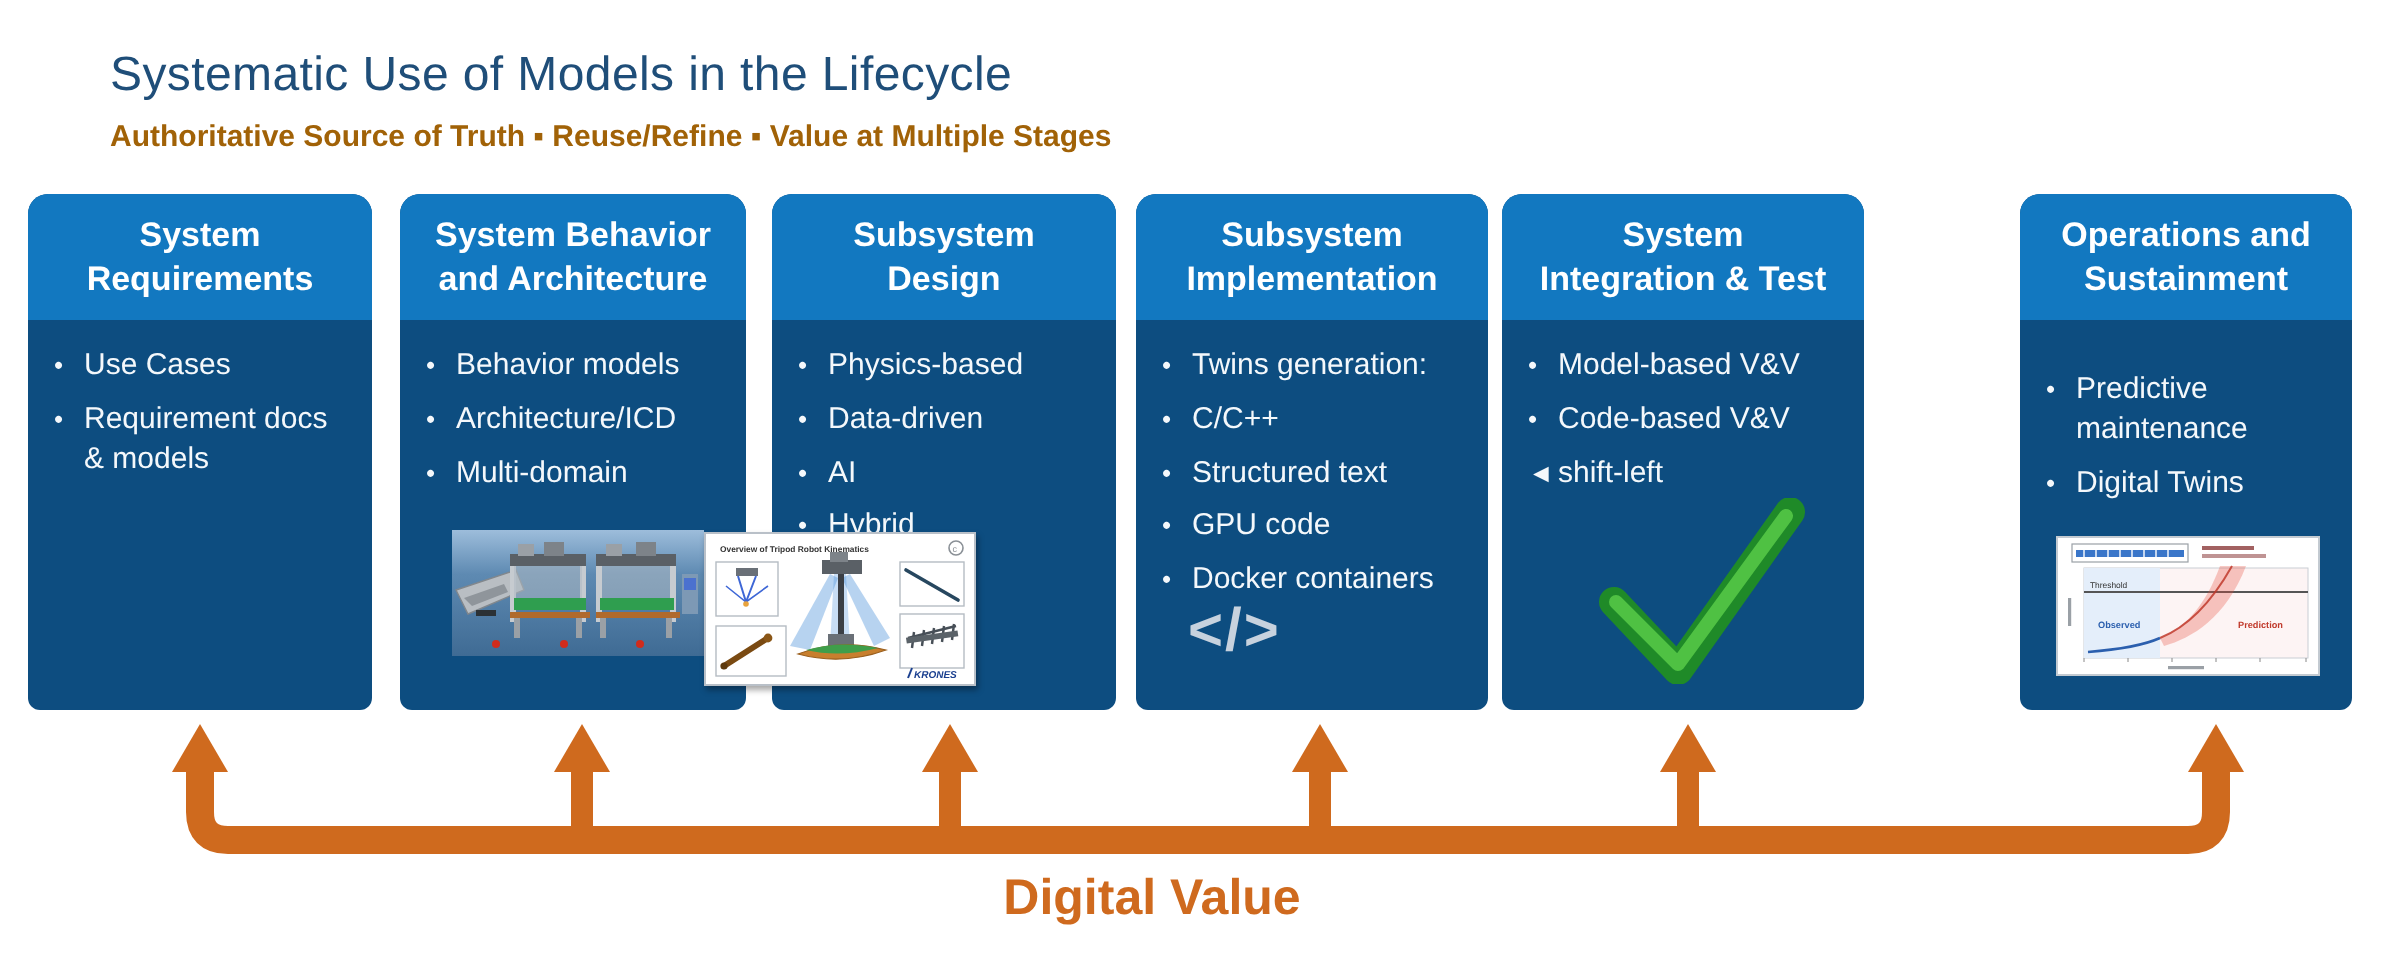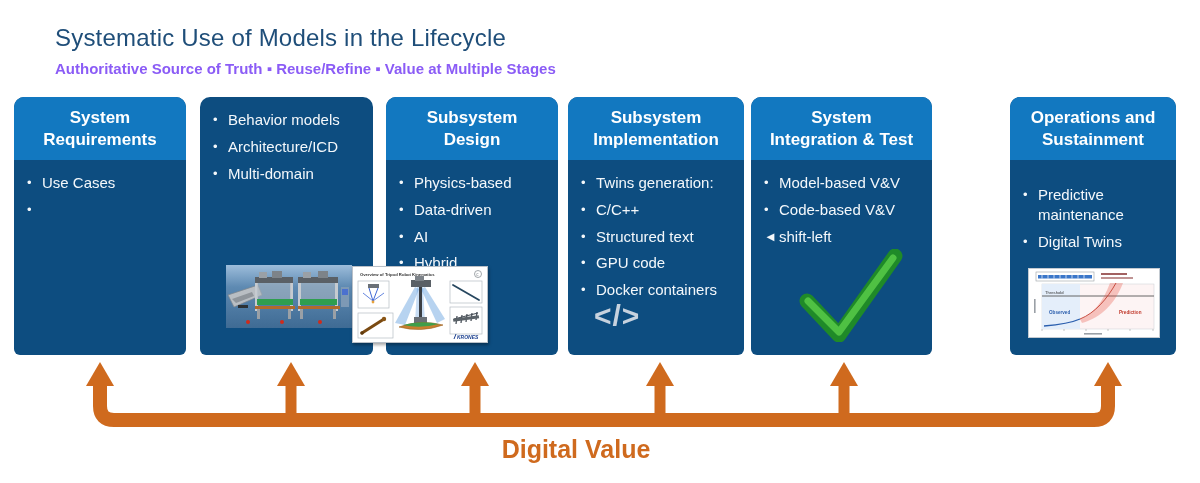--- a/index.html
+++ b/index.html
@@ -6,21 +6,21 @@
   #slide{
     position:relative;width:1200px;height:483px;background:#ffffff;overflow:hidden;
     font-family:"Liberation Sans","DejaVu Sans",sans-serif;
   }
   
   #slide-title{
     position:absolute;left:55px;top:24px;font-size:24px;font-weight:normal;color:#1F4E79;
     letter-spacing:.2px;
   }
   #slide-subtitle{
-    position:absolute;left:55px;top:60px;font-size:15px;font-weight:bold;color:#8b5cf6;text-align:center;
+    position:absolute;left:55px;top:60px;font-size:15px;font-weight:bold;color:#a16207;text-align:center;
   }
   
   .stage-col{
     position:absolute;top:97px;height:258px;background:#0D4D80;
     border-radius:10px 10px 6px 6px;
   }
   .col-1{left:14px;width:172px;}
   .col-2{left:200px;width:173px;}
   .col-3{left:386px;width:172px;}
   .col-4{left:568px;width:176px;}
@@ -76,25 +76,29 @@
     <div class="stage-col col-1">
       <div class="stage-header">System
 Requirements</div>
       <ul class="items">
           <li>
             <span class="marker">•</span>
             <span class="item-text">Use Cases</span>
           </li>
           <li>
             <span class="marker">•</span>
+            <span class="item-text">Requirement docs
+&amp; models</span>
           </li>
         </ul>
     </div>
 
     <div class="stage-col col-2">
+      <div class="stage-header">System Behavior
+and Architecture</div>
       <ul class="items">
           <li>
             <span class="marker">•</span>
             <span class="item-text">Behavior models</span>
           </li>
           <li>
             <span class="marker">•</span>
             <span class="item-text">Architecture/ICD</span>
           </li>
           <li>

